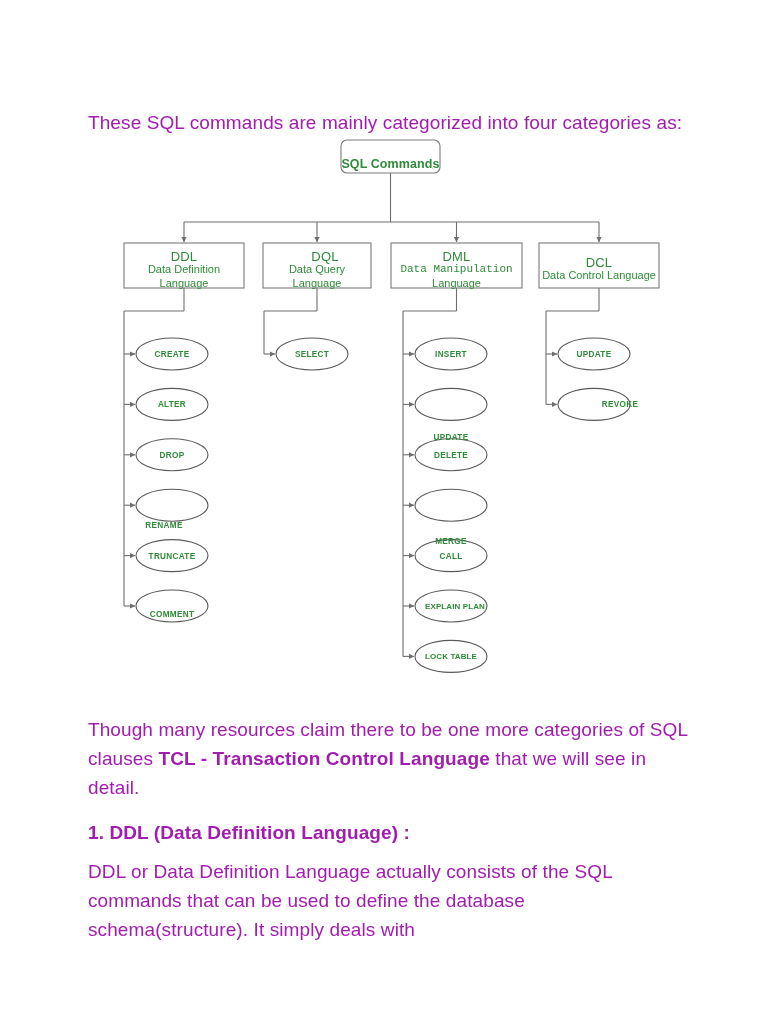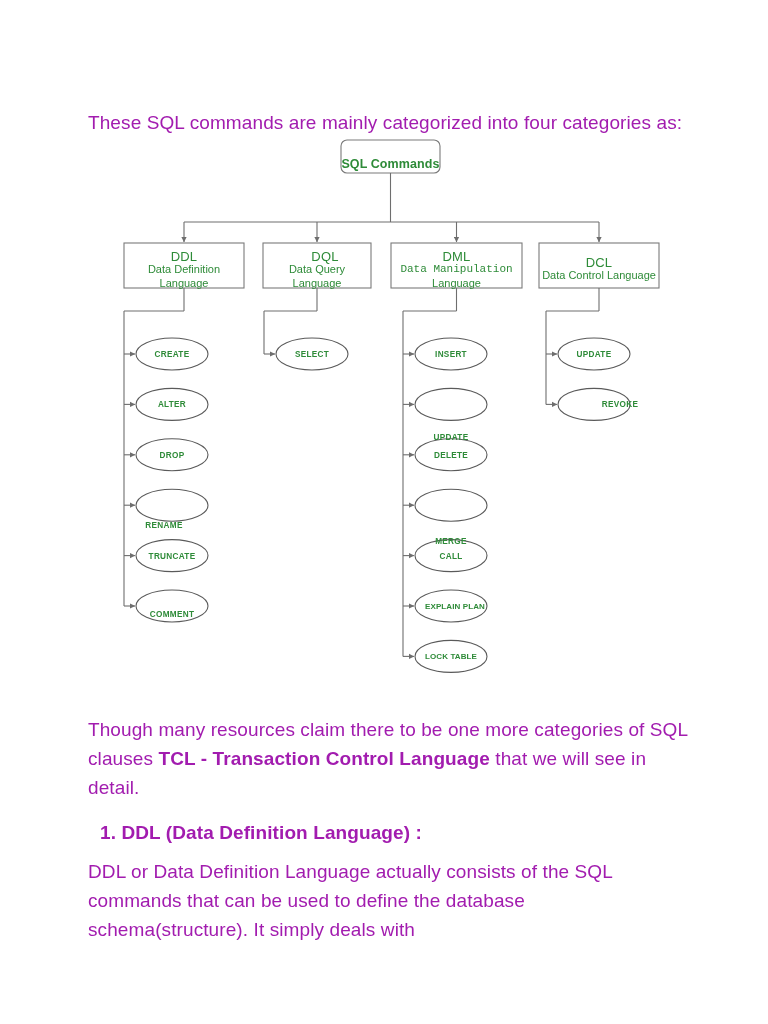--- a/index.html
+++ b/index.html
@@ -22,21 +22,21 @@
     position: absolute;
     left: 88px;
     width: 600px;
     font-size: 19px;
     line-height: 29px;
     color: #a21caf;
     letter-spacing: 0.1px;
   }
   .doc-text.intro  { top: 89px; }
   .doc-text.tcl    { top: 696px; }
-  .doc-text.head1  { top: 799px; font-weight: bold; margin-left: 12px; }
+  .doc-text.head1  { top: 799px; font-weight: bold; }
   .doc-text.ddl-p  { top: 838px; }
   .bold { font-weight: bold; }
 
   
   #diagram {
     position: absolute;
     left: 0;
     top: 125px;
     width: 649px;
     height: 560px;

